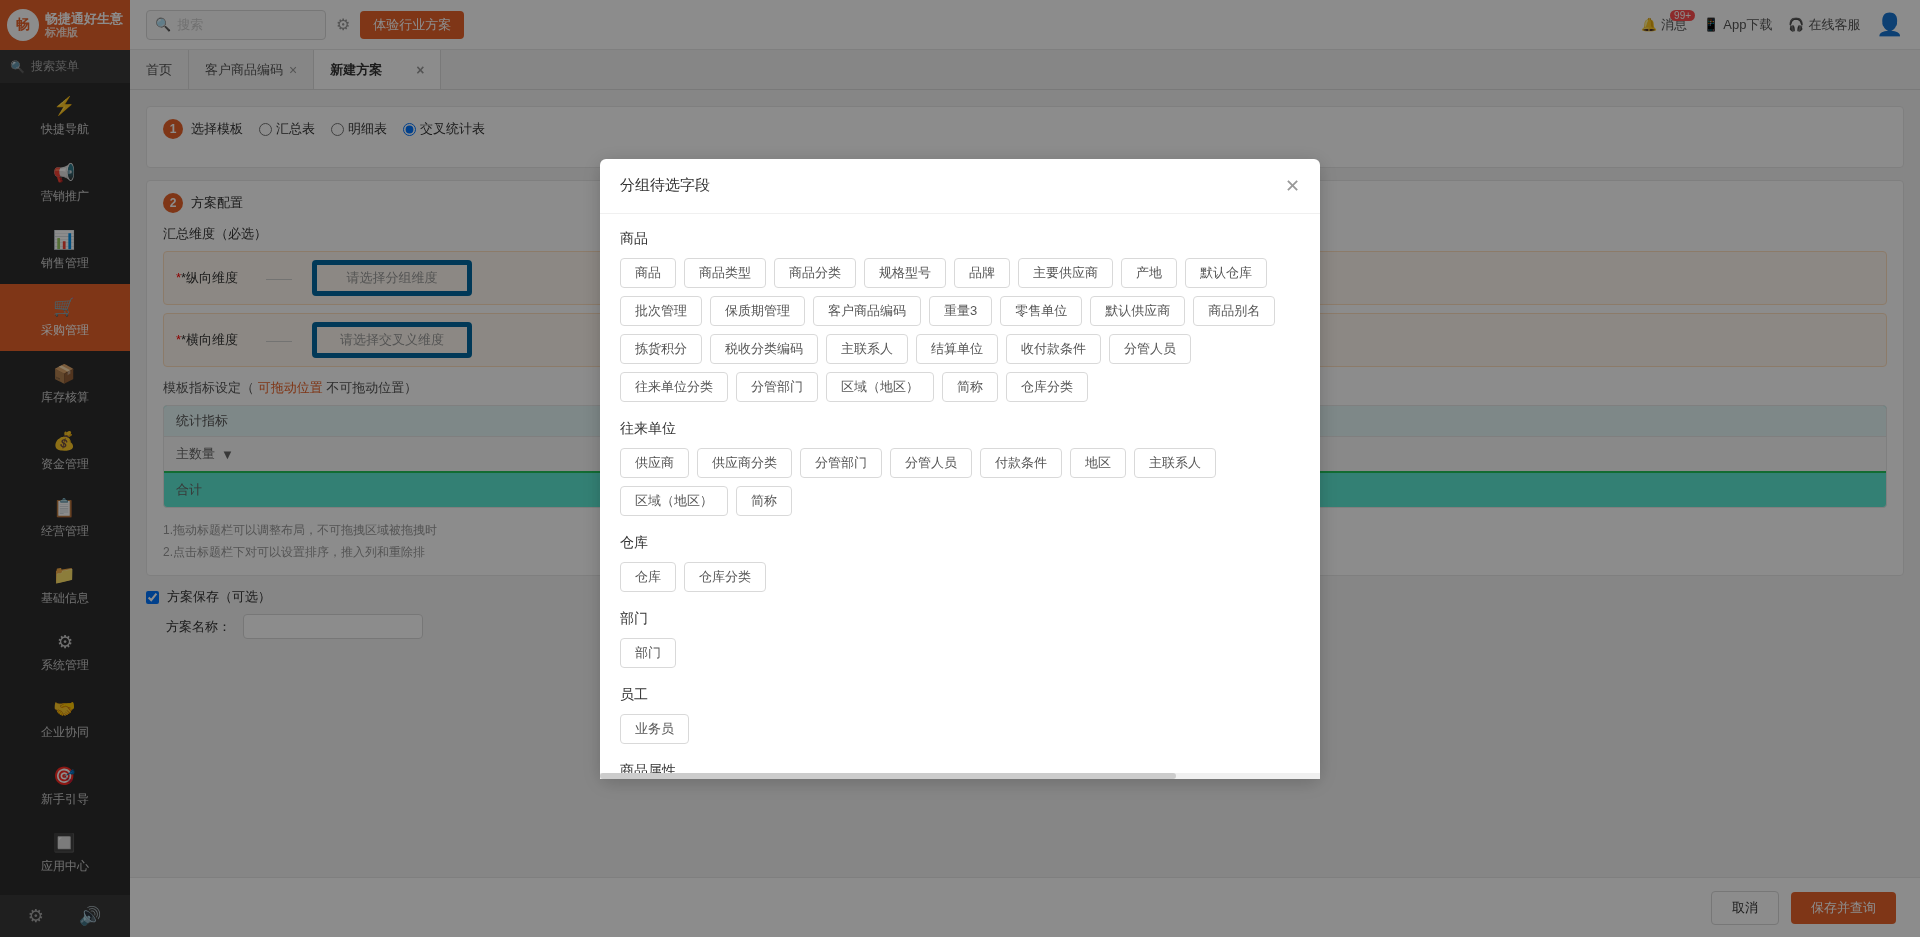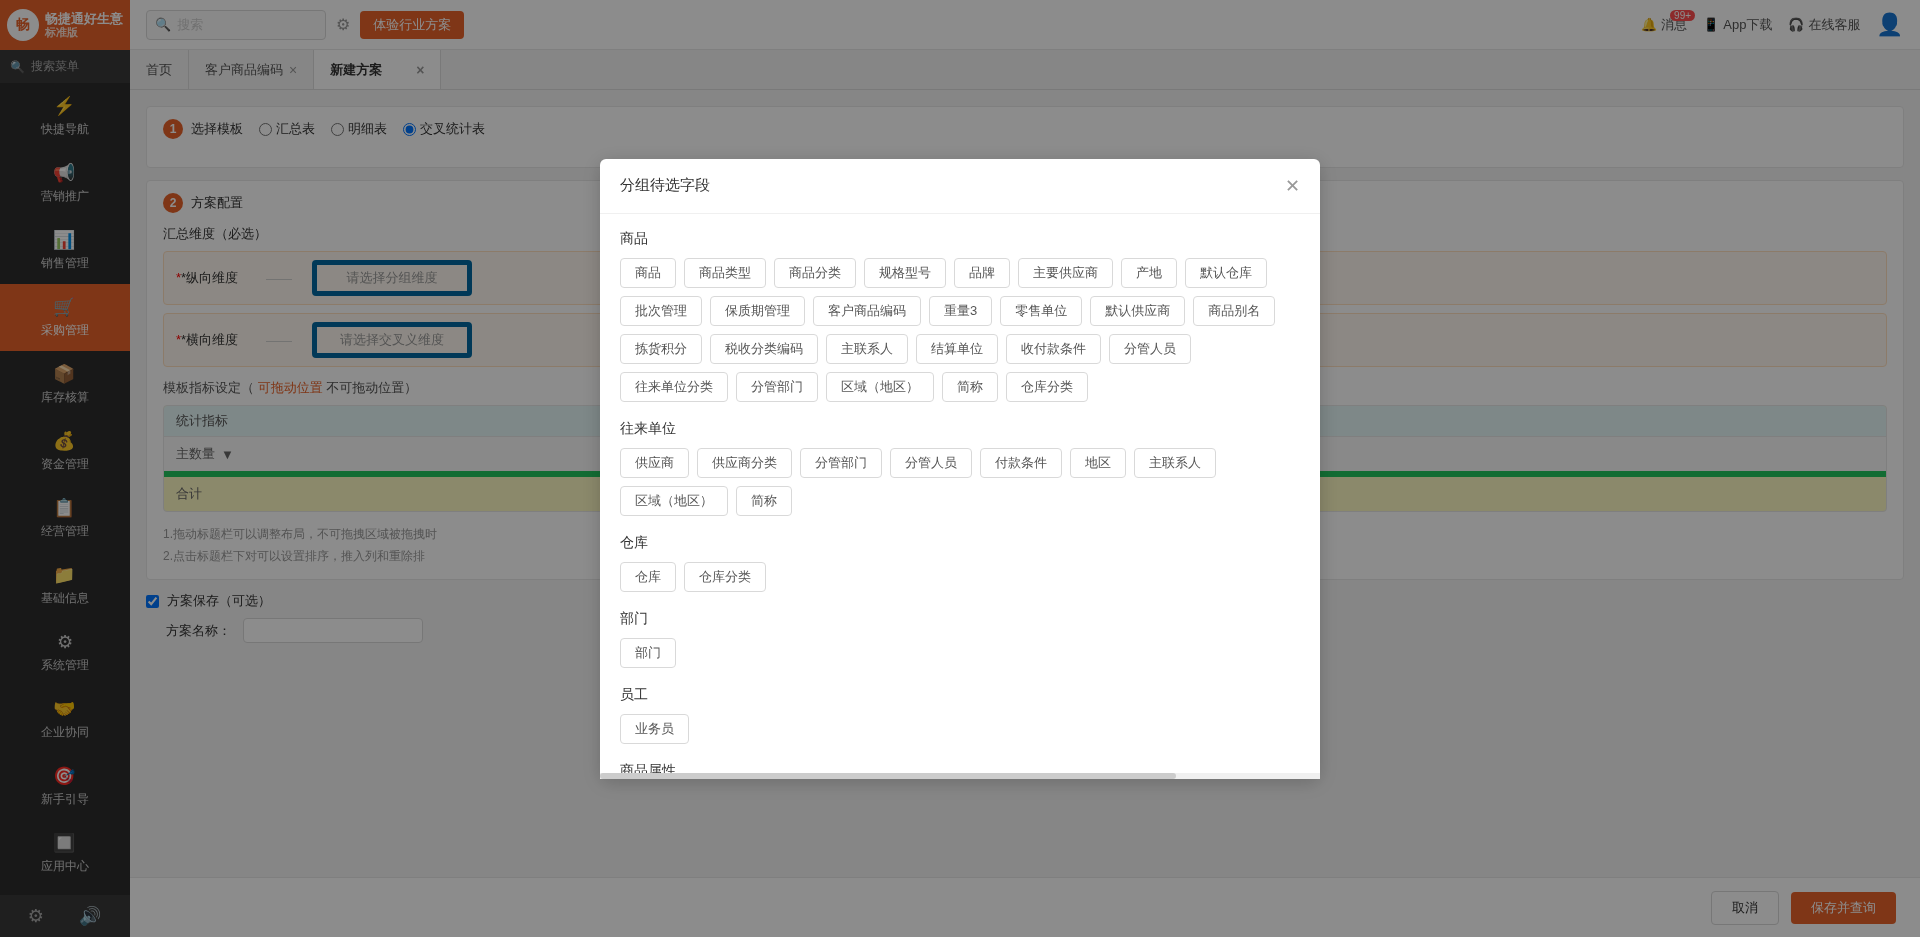--- a/index.html
+++ b/index.html
@@ -81,22 +81,22 @@
     .field-group { margin-bottom: 18px; }
     .field-group-title { font-size: 14px; font-weight: 500; color: #333; margin-bottom: 10px; }
     .field-tags { display: flex; flex-wrap: wrap; gap: 8px; }
     .field-tag { border: 1px solid #d9d9d9; border-radius: 4px; padding: 5px 14px; font-size: 13px; color: #555; cursor: pointer; background: #fff; transition: all 0.2s; }
 
     
     .modal-body::-webkit-scrollbar { width: 6px; }
     .modal-body::-webkit-scrollbar-thumb { background: #ccc; border-radius: 3px; }
 
     
-    .table-section { background: #fef9c3; border: 1px solid #e8e8e8; border-radius: 4px; margin-bottom: 12px; overflow: hidden; }
-    .table-header-row { display: flex; background: #fafafa; border-bottom: 6px solid #22c55e; align-items: flex-end; }
+    .table-section { background: #5eead4; border: 1px solid #e8e8e8; border-radius: 4px; margin-bottom: 12px; overflow: hidden; }
+    .table-header-row { display: flex; background: #fafafa; border-bottom: 2px solid #22c55e; align-items: flex-end; }
     .table-cell { padding: 8px 12px; font-size: 13px; color: #666; flex: 1; border-right: 1px solid #e8e8e8; display: flex; align-items: center; gap: 6px; }
     .table-cell:last-child { border-right: none; }
     .table-data-row { display: flex; border-bottom: 1px solid #f0f0f0; }
     .table-data-row:last-child { border-bottom: none; }
   </style>
 </head>
 <body>
 
 <div class="app-container">
 

